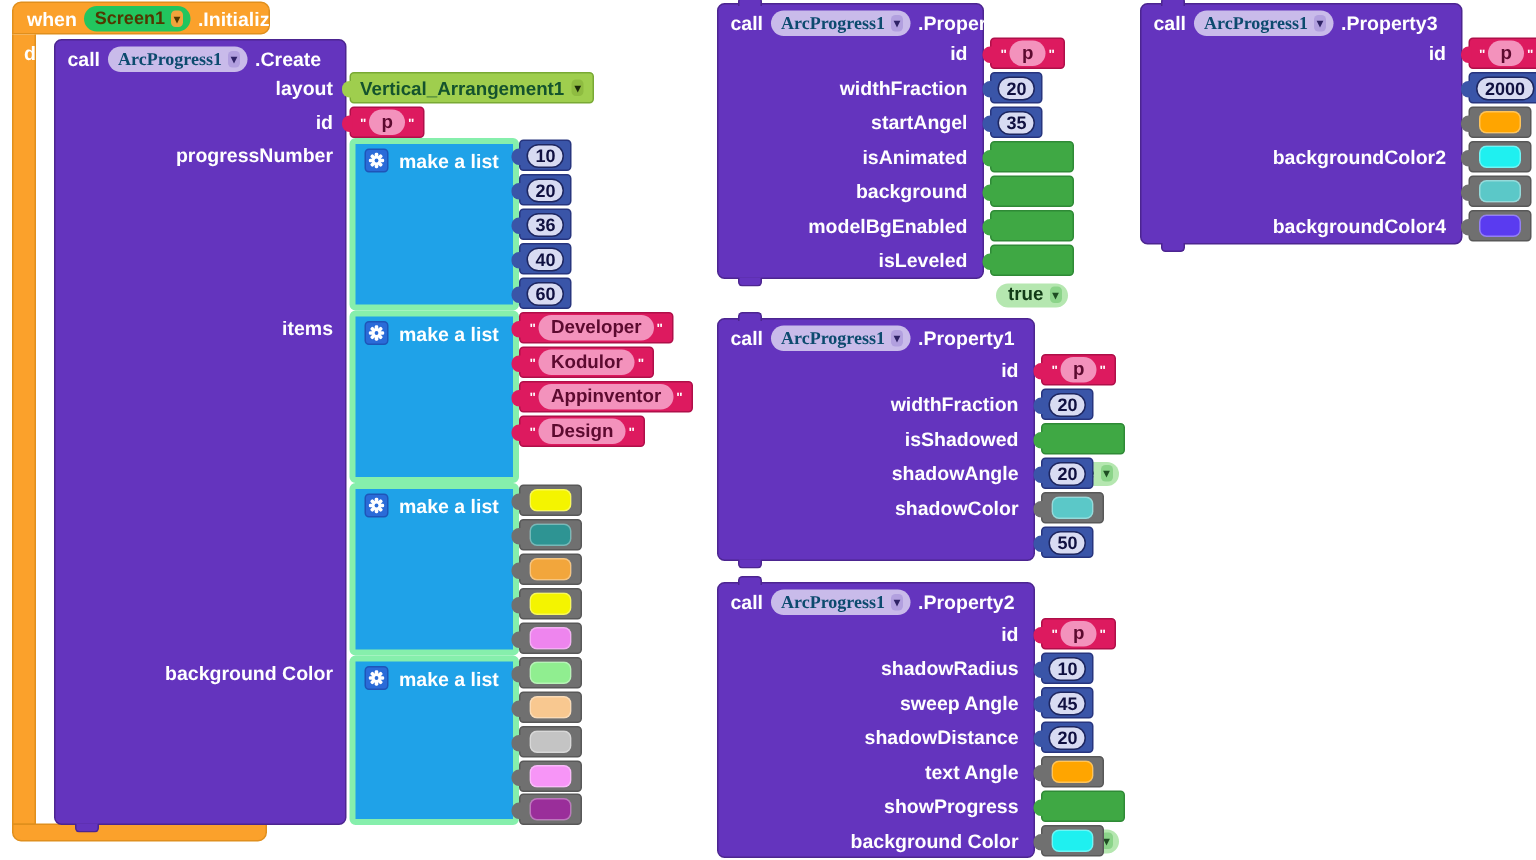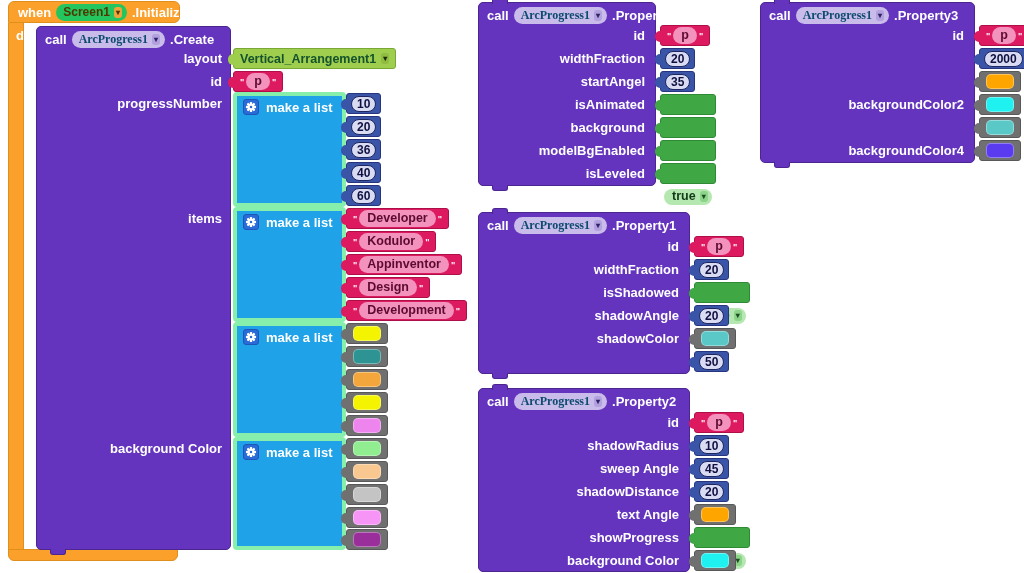--- a/index.html
+++ b/index.html
@@ -173,25 +173,20 @@
   <div class="vblk vstr" style="left:309px;top:227px">
       <span class="q"></span>
       <span class="oval">Appinventor</span>
       <span class="q"></span>
     </div>
   <div class="vblk vstr" style="left:309px;top:250px">
       <span class="q"></span>
       <span class="oval">Design</span>
       <span class="q"></span>
     </div>
-  <div class="vblk vstr" style="left:309px;top:273px">
-      <span class="q"></span>
-      <span class="oval">Development</span>
-      <span class="q"></span>
-    </div>
 
   <div class="list-blk" style="left:196px;top:295px;width:113px;height:115px">
     <div class="list-head">
       <span class="gear-btn">
           <svg viewBox="0 0 20 20">
             <g fill="#fff">
               <rect x="8" y="1.5" width="4" height="17" rx="1.5"></rect>
               <rect x="1.5" y="8" width="17" height="4" rx="1.5"></rect>
               <rect x="8" y="1.5" width="4" height="17" rx="1.5" transform="rotate(45 10 10)"></rect>
               <rect x="8" y="1.5" width="4" height="17" rx="1.5" transform="rotate(-45 10 10)"></rect>

